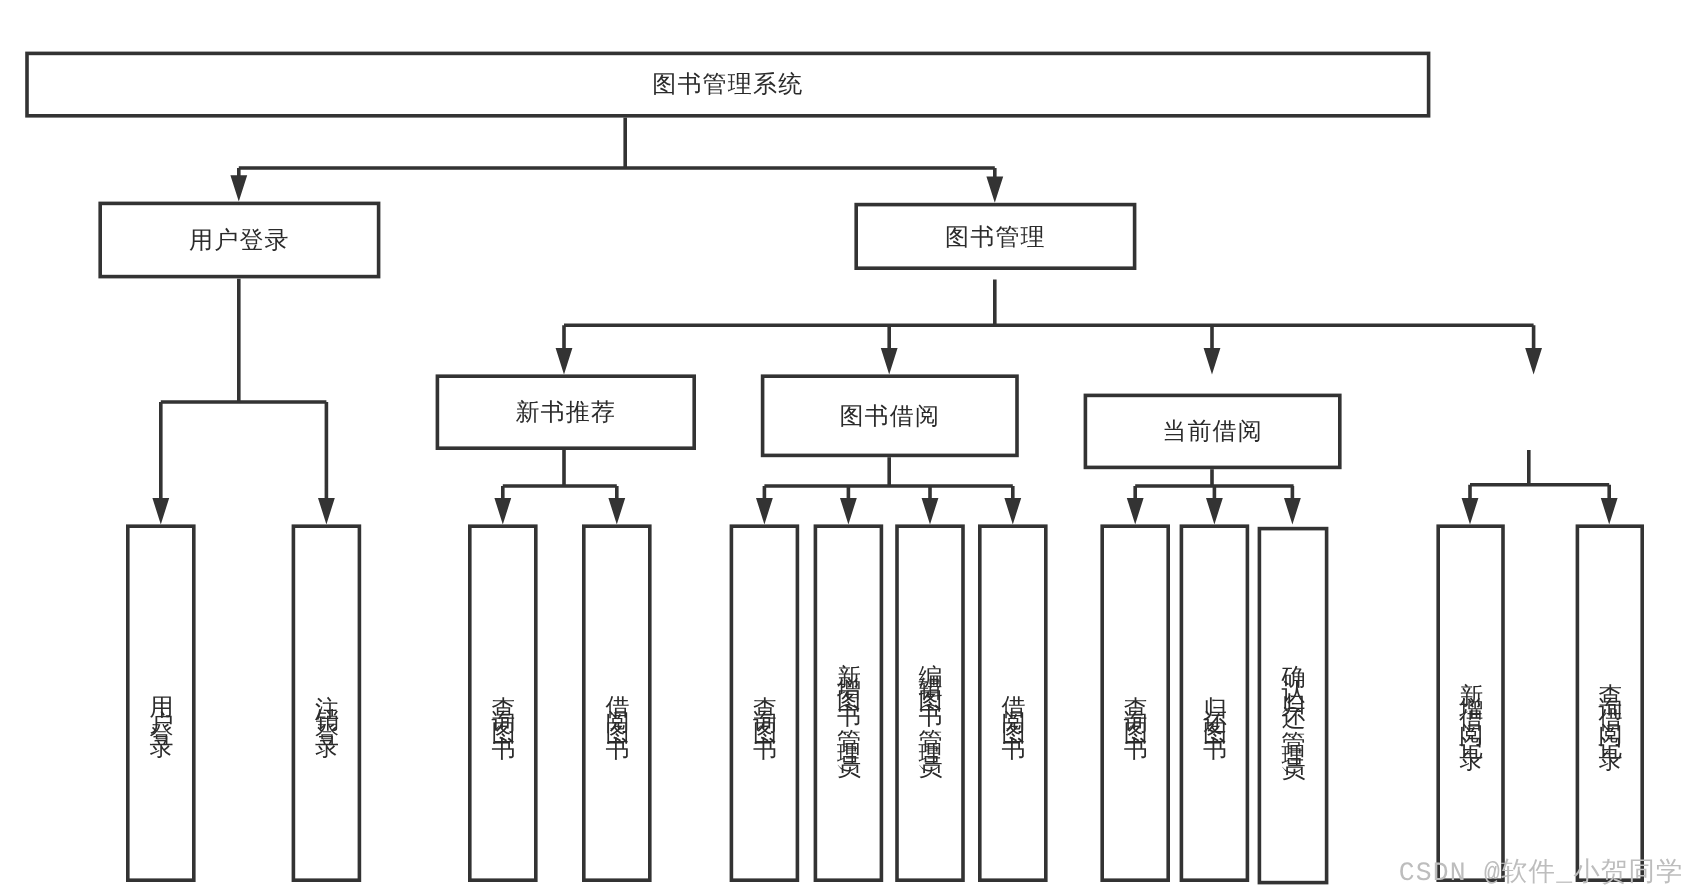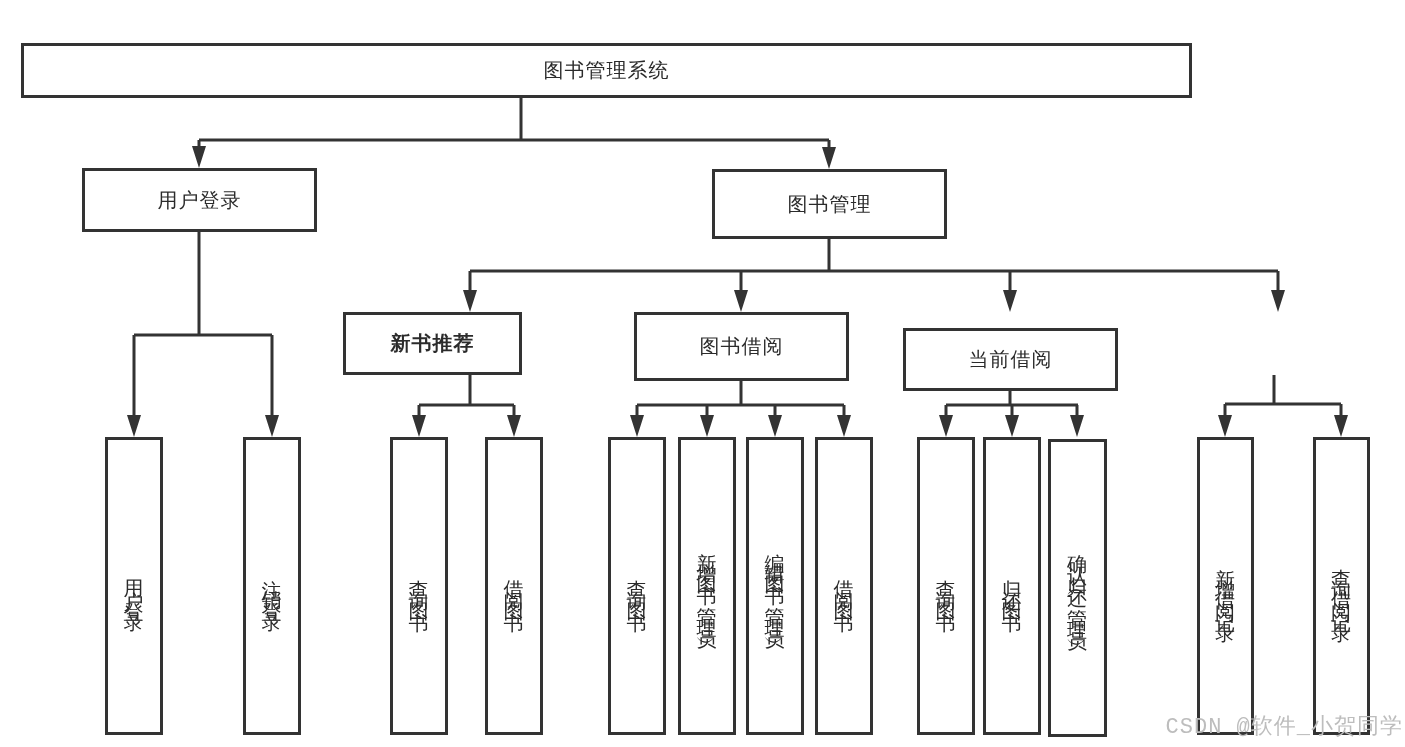--- a/index.html
+++ b/index.html
@@ -51,25 +51,25 @@
       M1218 415 H1232 L1225 437 Z M1334 415 H1348 L1341 437 Z"></path>
   </svg>
 
   <div class="node" style="left:21px;top:13px;width:1171px;height:55px;margin-top:30px;">
     <span class="h-label">图书管理系统</span>
   </div>
 
   <div class="node" style="left:82px;top:168px;width:235px;height:64px;">
     <span class="h-label">用户登录</span>
   </div>
-  <div class="node" style="left:712px;top:169px;width:235px;height:70px;">
+  <div class="node" style="left:712px;top:169px;width:235px;height:56px;">
     <span class="h-label">图书管理</span>
   </div>
 
-  <div class="node" style="left:343px;top:312px;width:179px;height:63px;font-weight:bold;">
+  <div class="node" style="left:363px;top:312px;width:217px;height:63px;">
     <span class="h-label">新书推荐</span>
   </div>
   <div class="node" style="left:634px;top:312px;width:215px;height:69px;">
     <span class="h-label">图书借阅</span>
   </div>
   <div class="node" style="left:903px;top:312px;width:215px;height:63px;margin-top:16px;">
     <span class="h-label">当前借阅</span>
   </div>
 
   <div class="node v-node" style="left:105px;top:437px;width:58px;height:298px;">用户登录</div>

